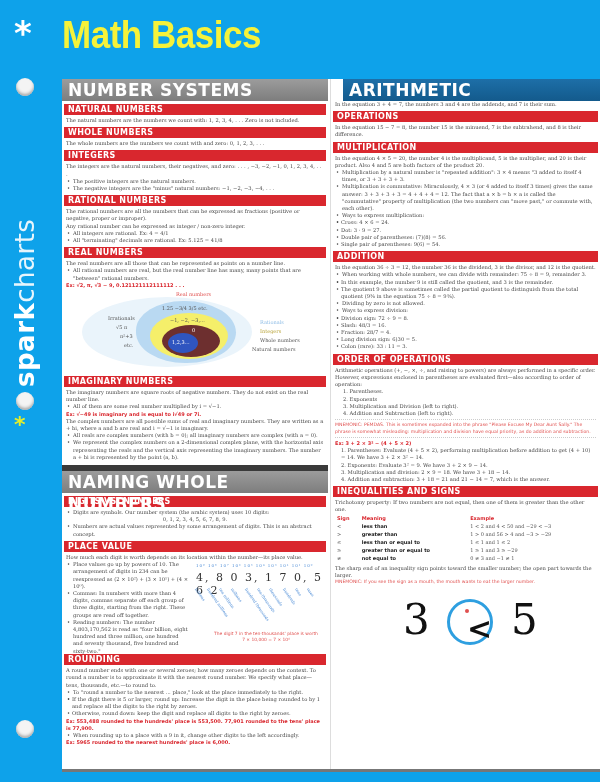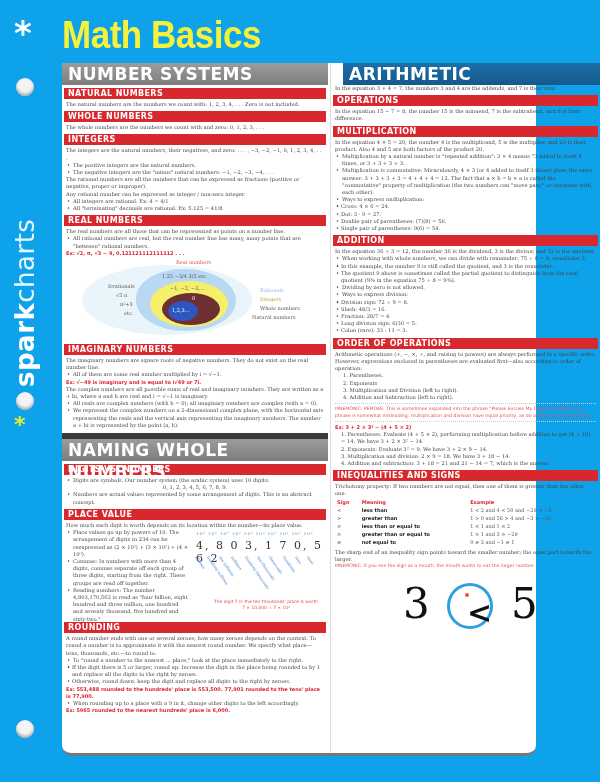--- a/index.html
+++ b/index.html
@@ -8,21 +8,21 @@
   .page{position:absolute;left:0;top:0;width:600px;height:782px;background:#0ea2ea;}
   .header{position:absolute;left:0;top:0;width:600px;height:72px;}
   .header .star{position:absolute;left:14px;top:16px;font-family:"DejaVu Sans",sans-serif;font-size:34px;color:#fff;font-weight:bold;line-height:34px;}
   .header .title{position:absolute;left:62px;top:14px;font-family:"Liberation Sans",sans-serif;font-weight:bold;font-size:38px;color:#f6f23a;letter-spacing:-0.5px;transform:scaleX(0.92);transform-origin:left;}
   .sidebar{position:absolute;left:0;top:72px;width:64px;height:710px;}
   .hole{position:absolute;left:16px;width:18px;height:18px;border-radius:50%;background:#f4f4f4;box-shadow:inset 0 -2px 3px #aaa;}
   .brand{position:absolute;left:-60px;top:215px;width:170px;transform:rotate(-90deg);font-family:"DejaVu Sans",sans-serif;font-size:26px;color:#fff;letter-spacing:0.5px;}
   .brand b{font-weight:bold;}
   .brand span{font-weight:normal;opacity:.9;}
   .sidestar{position:absolute;left:14px;top:340px;font-family:"DejaVu Sans",sans-serif;color:#e6ef2a;font-size:22px;font-weight:bold;}
-  .sheet{position:absolute;left:62px;top:63px;width:474px;height:693px;background:#fff;border-bottom:3px solid #777;border-radius:10px;}
+  .sheet{position:absolute;left:62px;top:79px;width:538px;height:693px;background:#fff;border-bottom:3px solid #777;}
   .col{position:absolute;top:0;height:690px;overflow:hidden;}
   .col.left{left:0;width:266px;}
   .col.right{left:268px;width:270px;border-left:1px solid #ddd;}
   .bighead{height:22px;line-height:22px;font-family:"DejaVu Sans",sans-serif;font-weight:bold;color:#fff;font-size:17px;padding-left:6px;letter-spacing:0.5px;}
   .bighead.gray{background:linear-gradient(#9c9c9c,#7d7d7d);}
   .bighead.blue{background:linear-gradient(#1d6fa8,#135a8c);margin-left:12px;}
   .bighead.dark{background:#3a3a3a;height:6px;margin-top:4px;}
   .sechead{background:#d9272e;color:#fff;font-family:"DejaVu Sans",sans-serif;font-weight:bold;font-size:8px;letter-spacing:0.4px;height:11px;line-height:11px;padding-left:4px;margin:3px 2px 2px 2px;}
   p,li,.txt{font-size:5.2px;line-height:7.2px;color:#444;}
   .sec{padding:0 4px;}
@@ -93,20 +93,21 @@
 
       <div class="sechead">INTEGERS</div>
       <div class="sec">
         <p>The integers are the natural numbers, their negatives, and zero: . . . , −3, −2, −1, 0, 1, 2, 3, 4, . . .</p>
         <ul>
             <li>The positive integers are the natural numbers.</li>
             <li>The negative integers are the "minus" natural numbers: −1, −2, −3, −4, . . .</li>
           </ul>
       </div>
 
+      <div class="sechead">RATIONAL NUMBERS</div>
       <div class="sec">
         <p>The rational numbers are all the numbers that can be expressed as fractions (positive or negative, proper or improper).</p>
         <p>Any rational number can be expressed as integer / non-zero integer.</p>
         <ul>
             <li>All integers are rational. Ex: 4 = 4/1</li>
             <li>All "terminating" decimals are rational. Ex: 5.125 = 41/8</li>
           </ul>
       </div>
 
       <div class="sechead">REAL NUMBERS</div>

